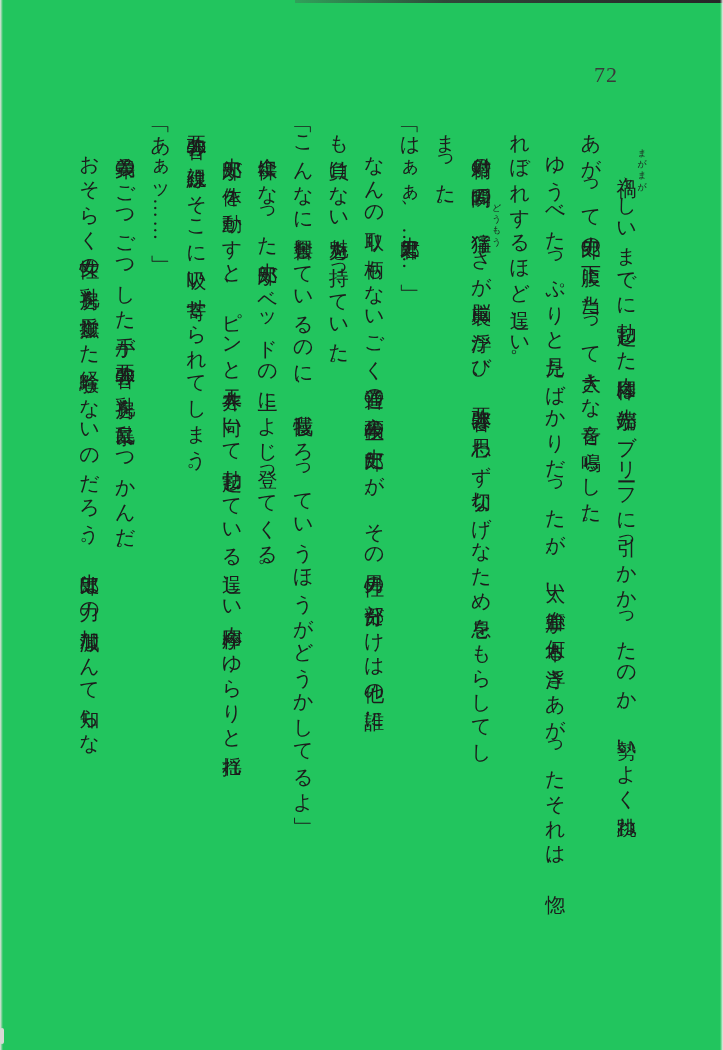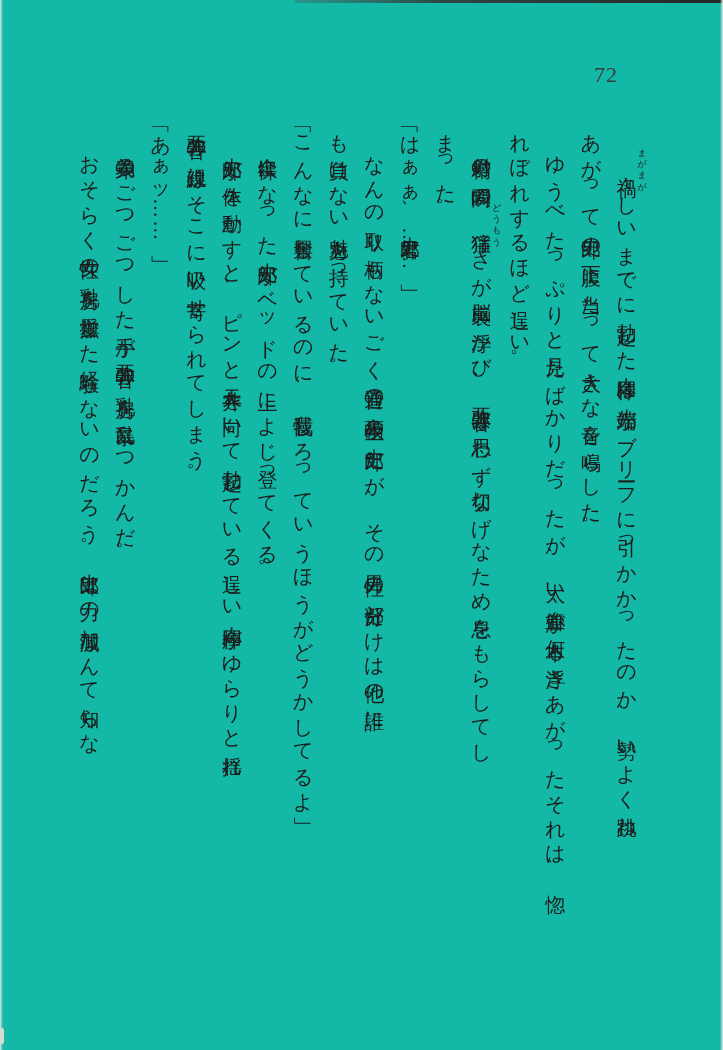--- a/index.html
+++ b/index.html
@@ -1,20 +1,20 @@
 <!DOCTYPE html>
 <html><head>
 <meta charset="utf-8">
 <style>
   html, body { margin: 0; padding: 0; background: #777; }
   .page {
     position: relative;
     width: 723px;
     height: 1050px;
-    background: #14b8a6;
+    background: #22c55e;
     overflow: hidden;
     font-family: "Liberation Serif", "DejaVu Serif", serif;
   }
   .scan-top-line {
     position: absolute;
     top: 0; left: 295px; right: 0; height: 3px;
     background: linear-gradient(to right, rgba(80,80,80,0.30), rgba(50,50,50,0.85) 35%, #262626);
   }
   .scan-left-edge {
     position: absolute;

